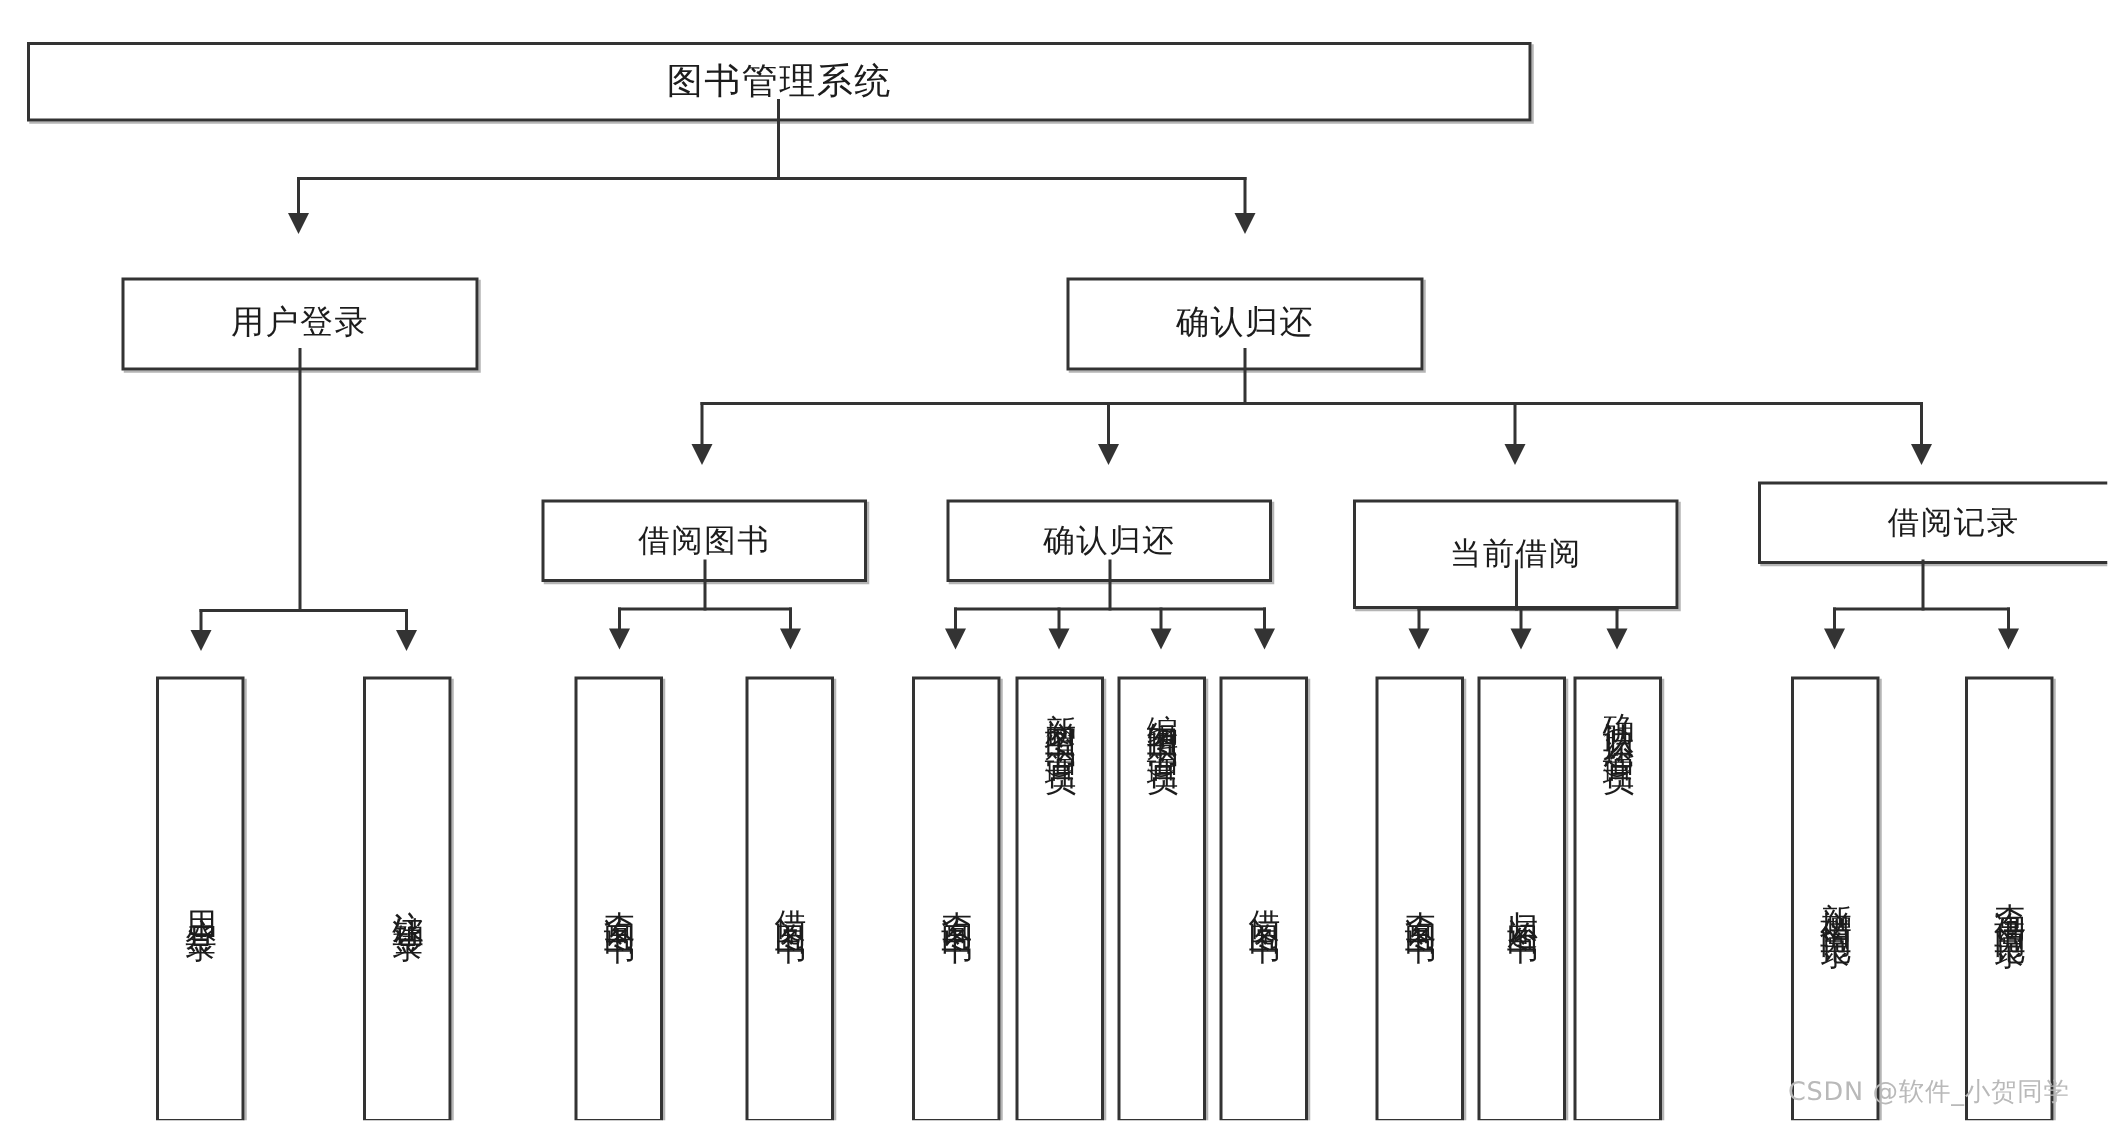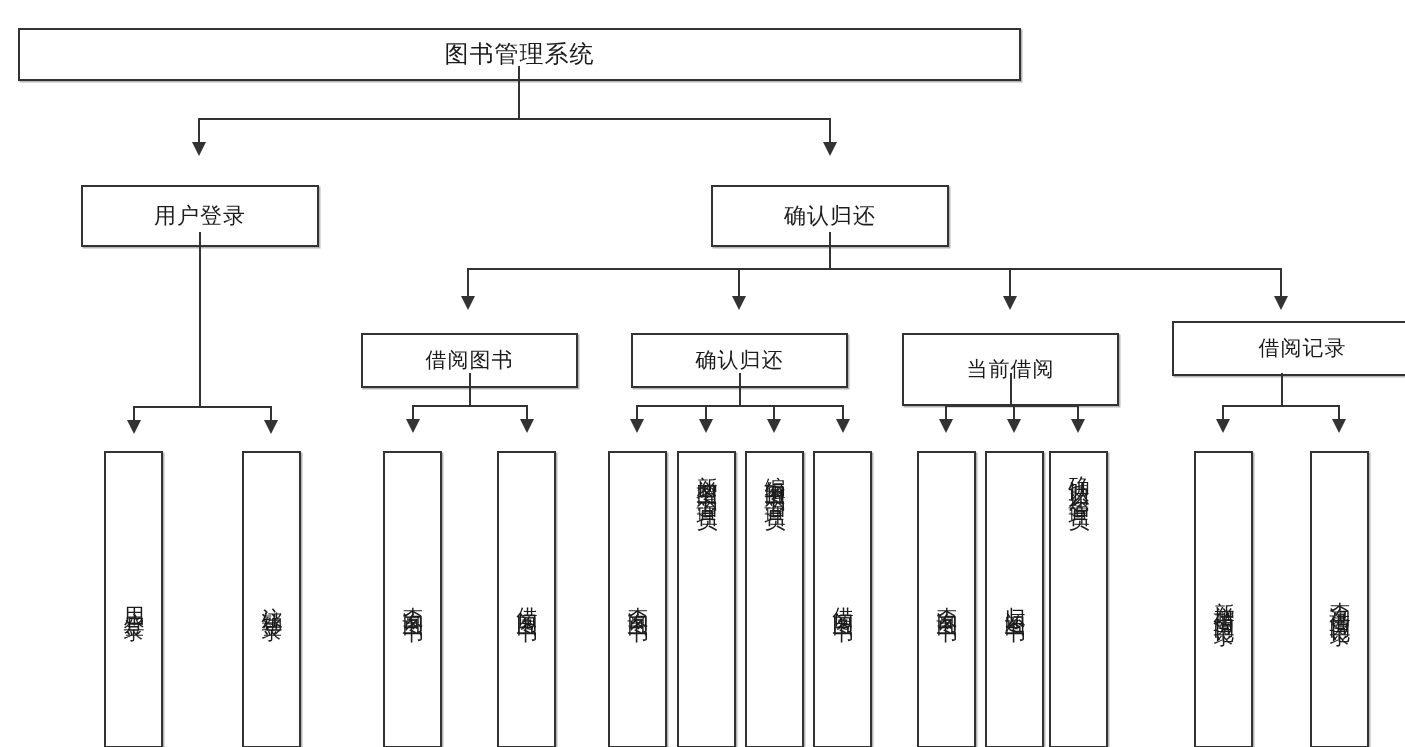--- a/index.html
+++ b/index.html
@@ -216,14 +216,15 @@
     <span class="label">确认归还（管理员）</span>
   </div>
 
   <div class="node leaf centered" style="left:1194px; top:436px; width:59px; height:297px;">
     <span class="label">新增借阅记录</span>
   </div>
   <div class="node leaf centered" style="left:1310px; top:436px; width:59px; height:297px;">
     <span class="label">查询借阅记录</span>
   </div>
 
+  <div id="watermark" style="left:1192px; top:716px;">CSDN @软件_小贺同学</div>
 
 </div>
 
 </body></html>

